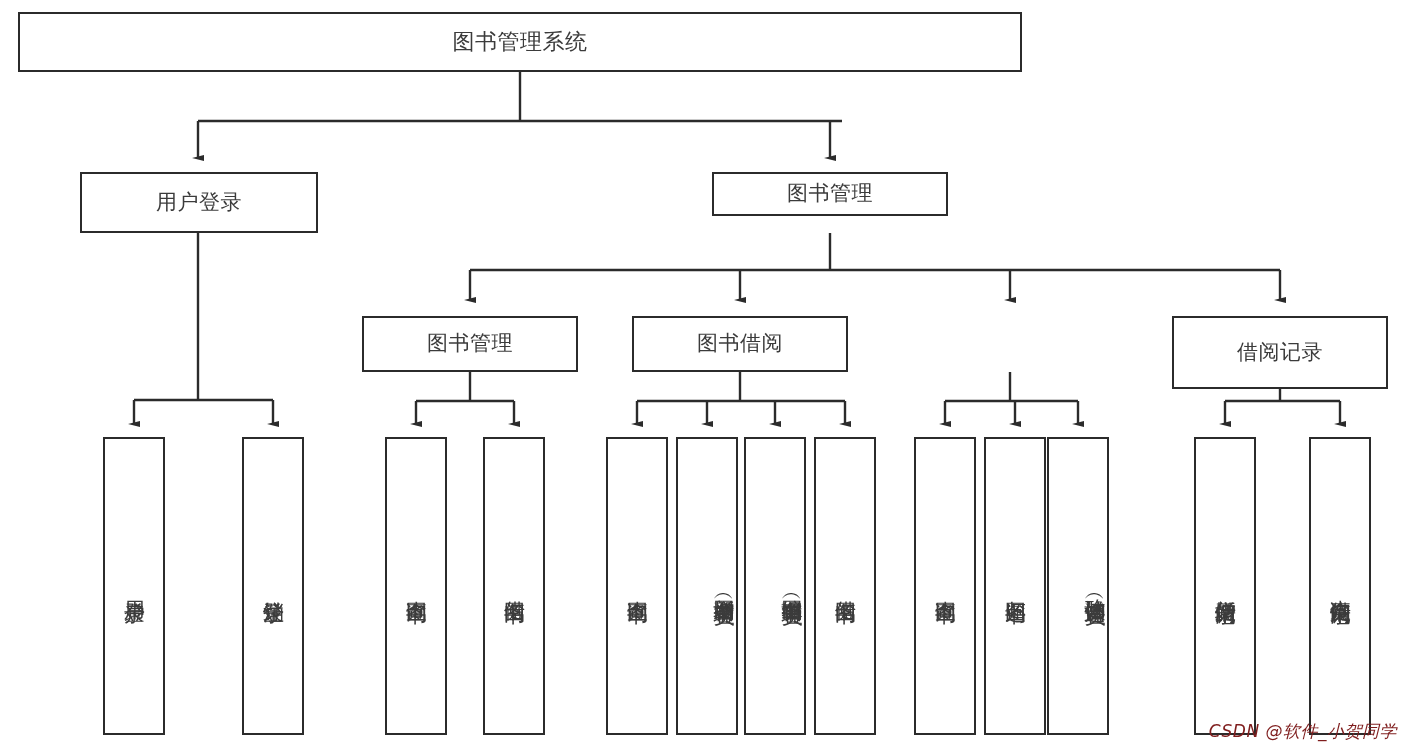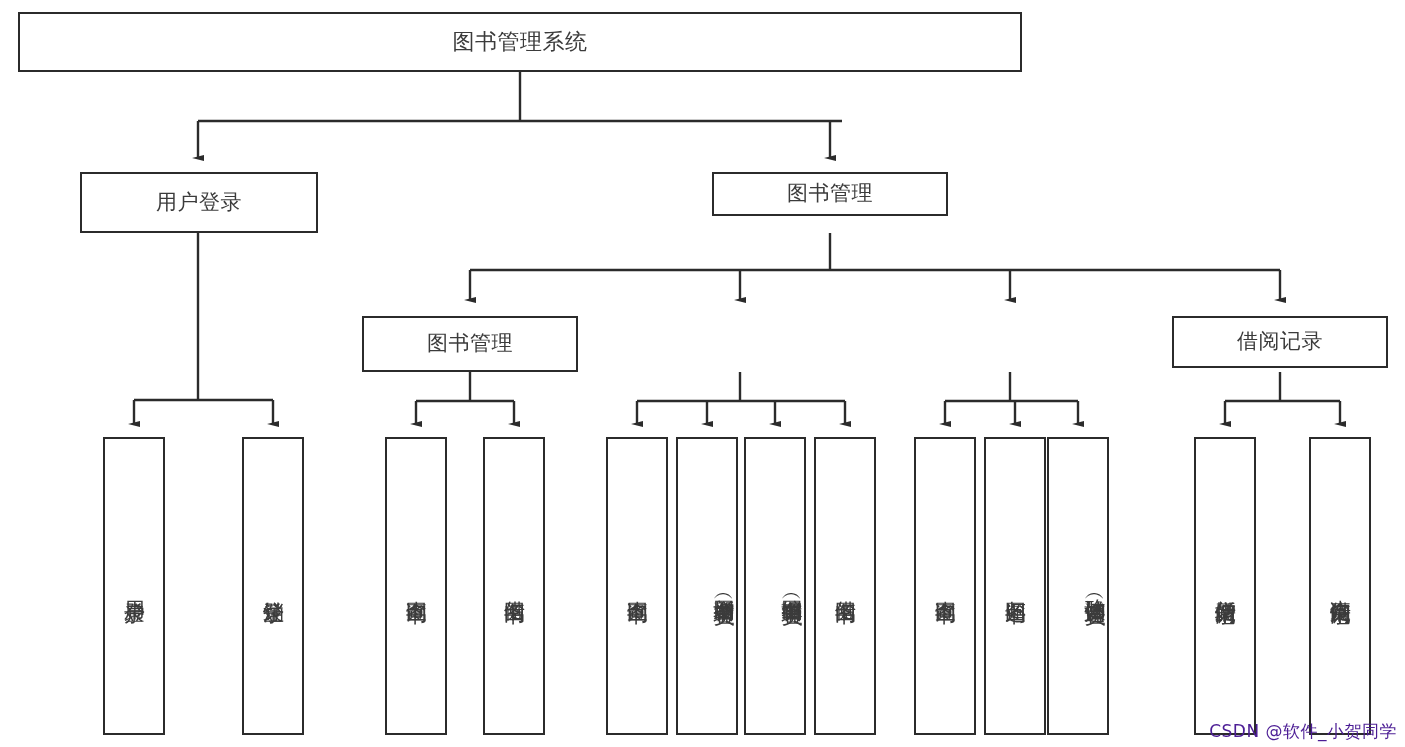--- a/index.html
+++ b/index.html
@@ -61,23 +61,24 @@
   .node-v span {
     display: block;
     writing-mode: vertical-rl;
     text-orientation: upright;
   }
   #watermark {
     position: absolute;
     right: 8px;
     bottom: 4px;
     font-size: 17px;
-    color: #4c1d95;
+    color: #7f1d1d;
     letter-spacing: 0.5px;
     white-space: nowrap;
+    font-style: italic;
   }
 </style>
 </head>
 <body>
 
 <div id="diagram-root">
 
   <svg id="edges-layer" viewBox="0 0 1405 747" width="1405" height="747">
     <defs>
       <marker id="arrowhead" markerWidth="10" markerHeight="12" refX="3" refY="6" orient="auto" markerUnits="userSpaceOnUse">
@@ -135,21 +136,24 @@
   <div class="node node-h" style="left:80px; top:172px; width:238px; height:61px;">
     <span>用户登录</span>
   </div>
   <div class="node node-h" style="left:712px; top:172px; width:236px; height:44px;">
     <span>图书管理</span>
   </div>
 
   <div class="node node-h" style="left:362px; top:316px; width:216px; height:56px;">
     <span>图书管理</span>
   </div>
-  <div class="node node-h" style="left:1172px; top:316px; width:216px; height:52px;">
+  <div class="node node-h" style="left:632px; top:316px; width:216px; height:56px;">
+    <span>图书借阅</span>
+  </div>
+  <div class="node node-h" style="left:1172px; top:316px; width:216px; height:73px;">
     <span>借阅记录</span>
   </div>
 
   <div class="node node-v leaf-tall" style="left:103px; top:437px; width:62px; height:298px;">
     <span>用户登录</span>
   </div>
   <div class="node node-v leaf-tall" style="left:242px; top:437px; width:62px; height:298px;">
     <span>注销登录</span>
   </div>
 

